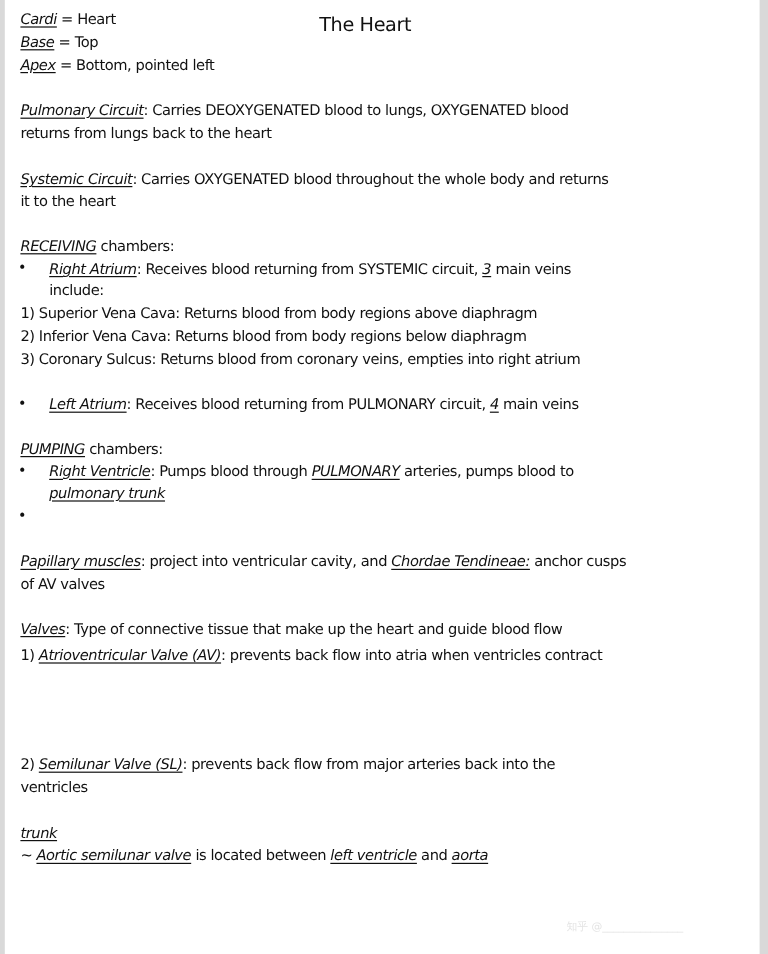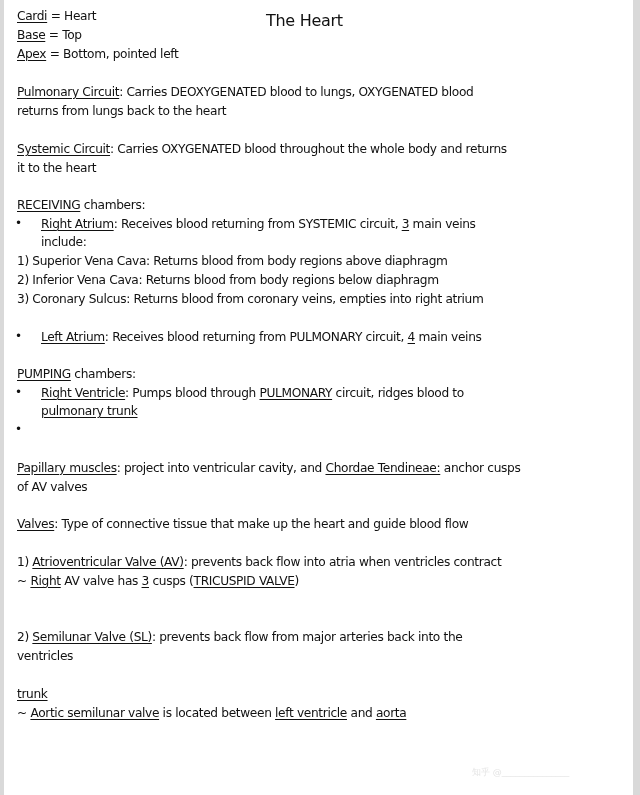--- a/index.html
+++ b/index.html
@@ -12,21 +12,21 @@
   .page {
     position: absolute; left: 4px; top: 0; width: 629px; height: 795px;
     background: #ffffff;
   }
   .line {
     position: absolute; left: 13px; white-space: nowrap;
     font-size: 12.2px; letter-spacing: -0.35px; line-height: 16px;
   }
   .ind { left: 37px; }
   .bullet { position: absolute; left: 11px; font-size: 12px; }
-  .u { text-decoration: underline; text-underline-offset: 2px; }
+  .u { text-decoration: underline; text-underline-offset: 2px; font-style: italic; }
   .title {
     position: absolute; left: 262px; top: 11px;
     font-size: 16px; letter-spacing: -0.3px; white-space: nowrap;
   }
   .watermark {
     position: absolute; left: 468px; top: 766px;
     font-size: 9px; color: #e4e4e4; white-space: nowrap;
   }
 </style>
 </head>
@@ -55,32 +55,31 @@
   <div class="line" style="top:253px">1) Superior Vena Cava: Returns blood from body regions above diaphragm</div>
   <div class="line" style="top:272px">2) Inferior Vena Cava: Returns blood from body regions below diaphragm</div>
   <div class="line" style="top:291px">3) Coronary Sulcus: Returns blood from coronary veins, empties into right atrium</div>
 
   <span class="bullet" style="top:329px">•</span>
   <div class="line ind" style="top:329px"><span class="u">Left Atrium</span><span>: Receives blood returning from PULMONARY circuit, </span><span class="u">4</span><span> main veins</span></div>
 
   <div class="line" style="top:366px"><span class="u">PUMPING</span><span> chambers:</span></div>
 
   <span class="bullet" style="top:385px">•</span>
-  <div class="line ind" style="top:385px"><span class="u">Right Ventricle</span><span>: Pumps blood through </span><span class="u">PULMONARY</span><span> circuit, ridges blood to</span></div>
+  <div class="line ind" style="top:385px"><span class="u">Right Ventricle</span><span>: Pumps blood through </span><span class="u">PULMONARY</span><span> arteries, pumps blood to</span></div>
   <div class="line ind" style="top:403px"><span class="u">pulmonary trunk</span></div>
 
   <span class="bullet" style="top:422px">•</span>
 
   <div class="line" style="top:460px"><span class="u">Papillary muscles</span><span>: project into ventricular cavity, and </span><span class="u">Chordae Tendineae:</span><span> anchor cusps</span></div>
   <div class="line" style="top:479px">of AV valves</div>
 
   <div class="line" style="top:516px"><span class="u">Valves</span><span>: Type of connective tissue that make up the heart and guide blood flow</span></div>
 
-  <div class="line" style="top:554px"><span>1) </span><span class="u">Atrioventricular Valve (AV)</span><span>: prevents back flow into atria when ventricles contract</span></div>
-  <div class="line" style="top:573px"><span>~ </span><span class="u">Right</span><span> AV valve has </span><span class="u">3</span><span> cusps (</span><span class="u">TRICUSPID VALVE</span><span>)</span></div>
+  <div class="line" style="top:538px"><span>1) </span><span class="u">Atrioventricular Valve (AV)</span><span>: prevents back flow into atria when ventricles contract</span></div>
 
   <div class="line" style="top:629px"><span>2) </span><span class="u">Semilunar Valve (SL)</span><span>: prevents back flow from major arteries back into the</span></div>
   <div class="line" style="top:648px">ventricles</div>
   <div class="line" style="top:686px"><span class="u">trunk</span></div>
   <div class="line" style="top:705px"><span>~ </span><span class="u">Aortic semilunar valve</span><span> is located between </span><span class="u">left ventricle</span><span> and </span><span class="u">aorta</span></div>
 
   <div class="watermark">知乎 @_______________</div>
 </div>
 
 </body></html>

